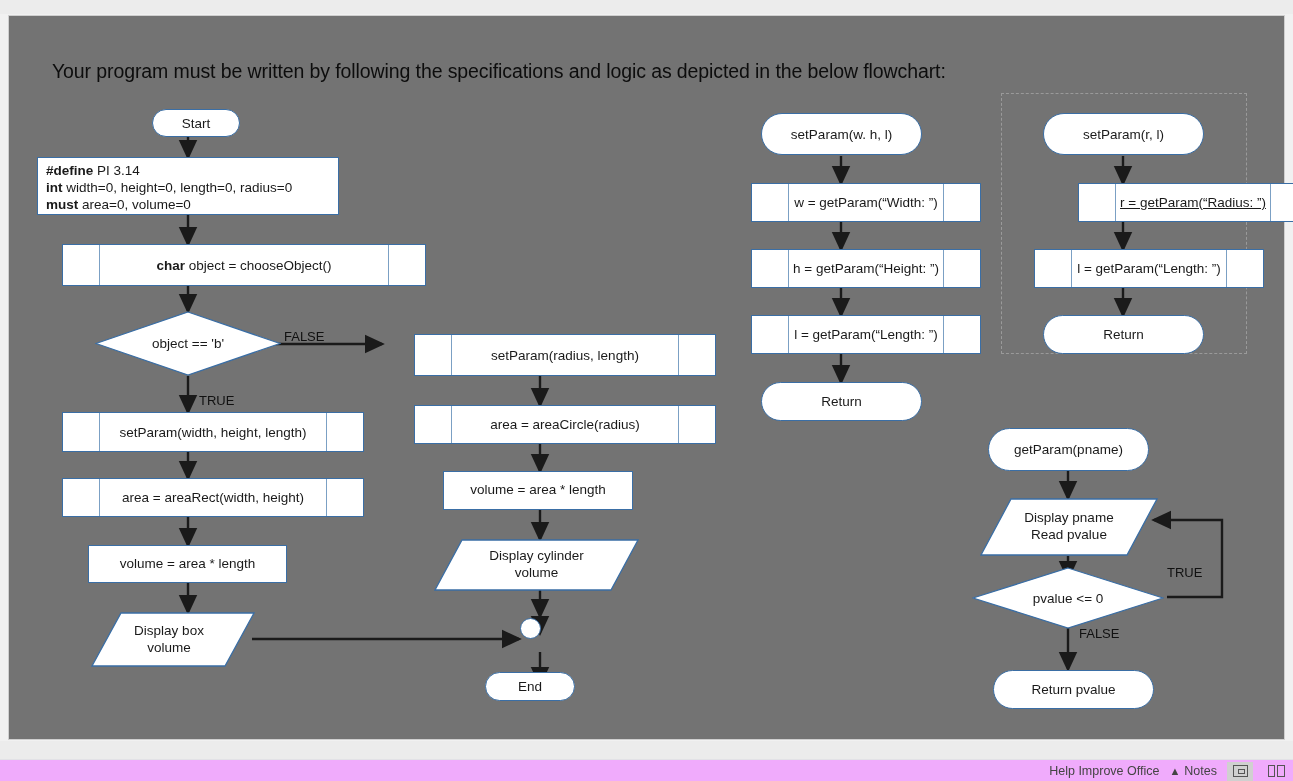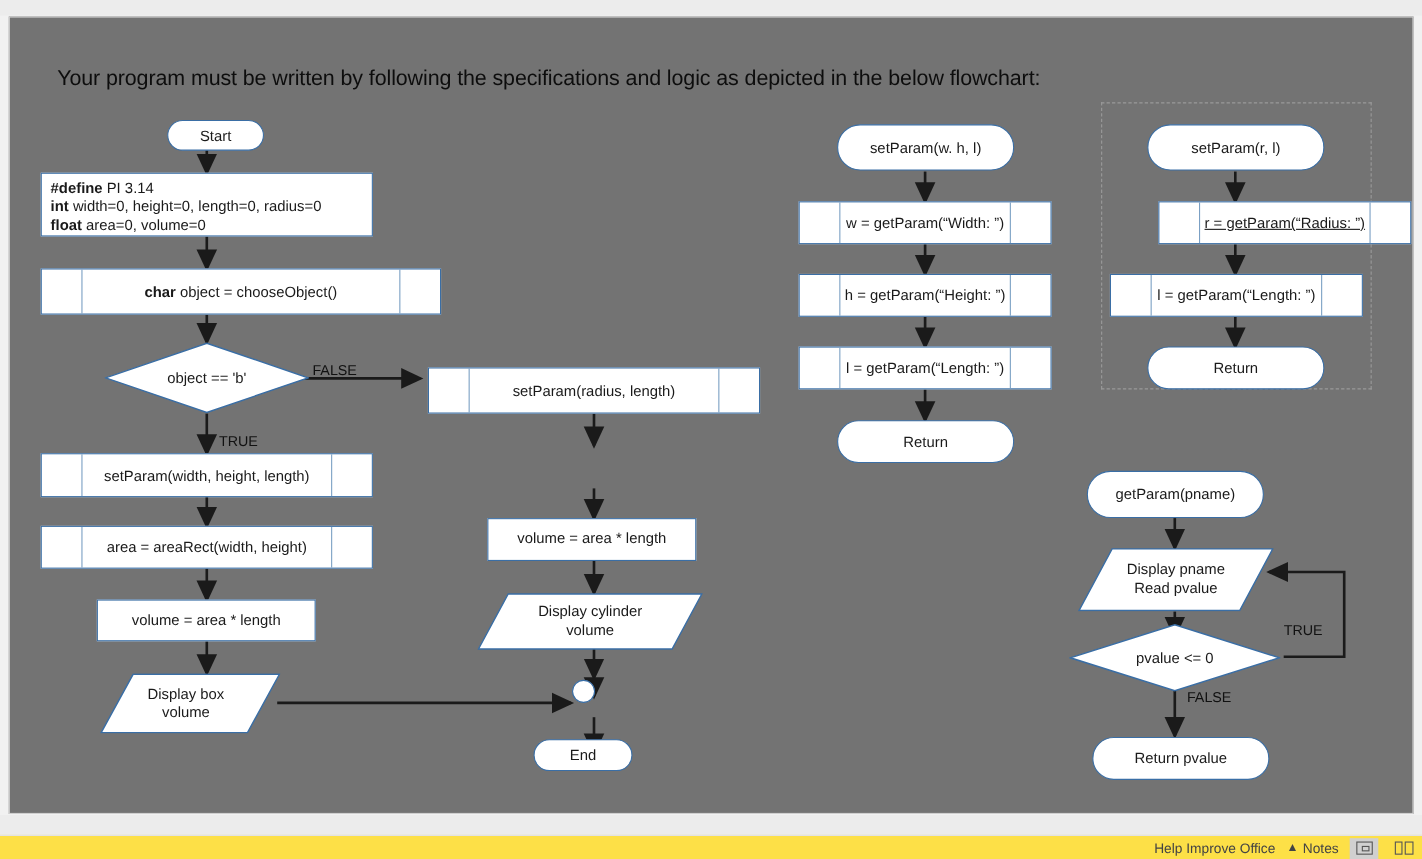--- a/index.html
+++ b/index.html
@@ -12,21 +12,21 @@
   #app{position:relative;width:1293px;height:781px;background:#f1f1f1;}
 
   
   .top-strip{position:absolute;left:0;top:0;width:1293px;height:14px;background:#ececec;}
   .slide-canvas{
     position:absolute;left:8px;top:15px;width:1277px;height:725px;
     background:#737373;border:1px solid #cfcfcf;box-sizing:border-box;
   }
   .below-gap{position:absolute;left:0;top:741px;width:1293px;height:18px;background:#ececec;}
   .statusbar{
-    position:absolute;left:0;top:759px;width:1293px;height:22px;background:#fde047;
+    position:absolute;left:0;top:759px;width:1293px;height:22px;background:#f0abfc;
     border-top:1px solid #e2e2e6;
   }
   .sb-right{position:absolute;right:4px;top:0;height:22px;display:flex;align-items:center;gap:10px;}
   .sb-text{font-size:12.5px;color:#444;white-space:nowrap;}
   .sb-notes{display:flex;align-items:center;gap:4px;font-size:12.5px;color:#444;}
   .notes-caret{font-size:11px;line-height:1;color:#444;}
   .view-btn{width:26px;height:19px;display:flex;align-items:center;justify-content:center;}
   .view-btn.active{background:#d0d0d0;}
   .ico-normal{width:15px;height:12px;border:1.6px solid #555;box-sizing:border-box;position:relative;}
   .ico-normal::after{content:"";position:absolute;left:4px;top:2.5px;width:7px;height:5px;border:1.6px solid #555;box-sizing:border-box;}
@@ -50,21 +50,21 @@
   }
   .process{
     border:1.3px solid #3a6ea5;background:#fff;
     display:flex;align-items:center;justify-content:center;
     font-size:13.5px;color:#1a1a1a;text-align:center;line-height:1.25;
   }
   .process.left-align{justify-content:flex-start;align-items:flex-end;padding:6px 0 0 8px;text-align:left;}
   .subroutine{
     border:1.3px solid #3a6ea5;background:#fff;
     display:flex;align-items:center;justify-content:center;
-    font-size:13.5px;color:#1a1a1a;text-align:center;
+    font-size:13.5px;color:#1a1a1a;text-align:center;margin-left:25px;
   }
   .subroutine::before,.subroutine::after{
     content:"";position:absolute;top:0;bottom:0;width:0;border-left:1.3px solid #7ba0c4;
   }
   .subroutine::before{left:36px;}
   .subroutine::after{right:36px;}
 
   .decision{display:block;}
   .decision .dlabel{
     position:absolute;left:0;top:0;width:100%;height:100%;
@@ -147,21 +147,21 @@
       </svg>
 
       <div class="node terminator" style="left:143px;top:93px;width:88px;height:28px;">
         <span>Start</span>
       </div>
 
       <div class="node process left-align" style="left:28px;top:141px;width:302px;height:58px;">
         <span style="display:block;">
           <span class="codeline"><b class="kw">#define</b><span> PI 3.14</span></span>
           <span class="codeline"><b class="kw">int</b><span> width=0, height=0, length=0, radius=0</span></span>
-          <span class="codeline"><b class="kw">float</b><span> area=0, volume=0</span></span>
+          <span class="codeline"><b class="kw">must</b><span> area=0, volume=0</span></span>
         </span>
       </div>
 
       <div class="node subroutine" style="left:28px;top:228px;width:364px;height:42px;">
         <span><b class="kw">char</b><span> object = chooseObject()</span></span>
       </div>
 
       <div class="node decision" style="left:86px;top:295px;width:186px;height:65px;">
         <svg width="186" height="65" style="position:absolute;left:0;top:0;">
           <polygon points="93,1 185,32.5 93,64 1,32.5" fill="#fff" stroke="#3a6ea5" stroke-width="1.3"></polygon>
@@ -192,20 +192,23 @@
             <span style="display:block;">Display box</span>
             <span style="display:block;">volume</span>
           </span>
         </span>
       </div>
 
       <div class="node subroutine" style="left:380px;top:318px;width:302px;height:42px;">
         <span>setParam(radius, length)</span>
       </div>
 
+      <div class="node subroutine" style="left:380px;top:389px;width:302px;height:39px;">
+        <span>area = areaCircle(radius)</span>
+      </div>
 
       <div class="node process" style="left:434px;top:455px;width:190px;height:39px;">
         <span>volume = area * length</span>
       </div>
 
       <div class="node para" style="left:425px;top:523px;width:205px;height:52px;">
         <svg width="205" height="52" style="position:absolute;left:0;top:0;">
           <polygon points="28,1 204,1 177,51 1,51" fill="#fff" stroke="#3a6ea5" stroke-width="1.3"></polygon>
         </svg>
         <span class="plabel">

